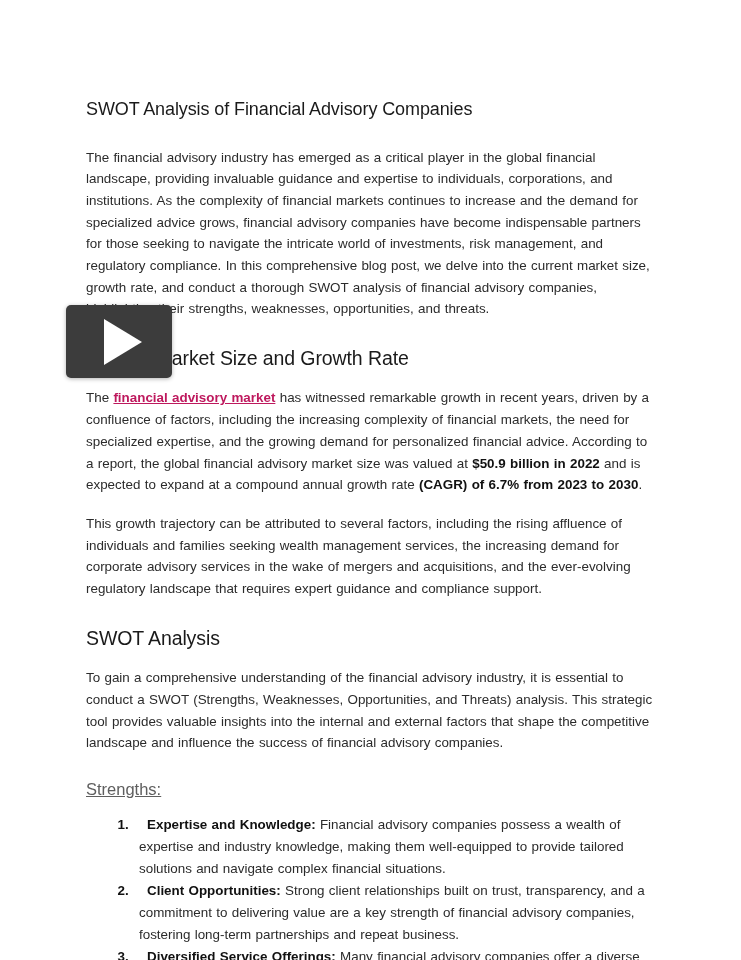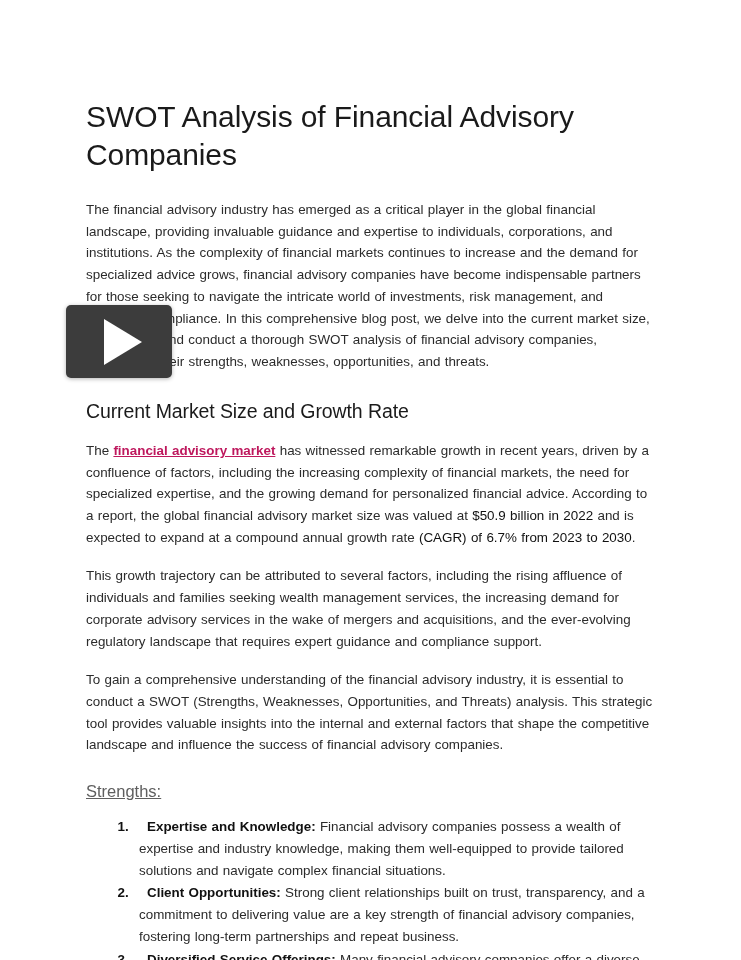--- a/index.html
+++ b/index.html
@@ -28,21 +28,21 @@
   }
 
   .content {
     position: absolute;
     left: 86px;
     top: 98px;
     width: 570px;
   }
 
   .doc-title {
-    font-size: 30px;
+    font-size: 18px;
     font-weight: 400;
     color: #1a1a1a;
     line-height: 1.25;
     margin: 0 0 26px 0;
     letter-spacing: -0.1px;
   }
 
   .section-heading {
     font-size: 19.5px;
     font-weight: 400;
@@ -65,21 +65,21 @@
     font-size: 13.4px;
     line-height: 1.62;
     color: #2b2b2b;
     margin: 0 0 17px 0;
     text-align: left;
     word-spacing: 0.6px;
   }
 
   p.body-text:last-child { margin-bottom: 0; }
 
-  .bold { font-weight: 400; color: #111111; }
+  .bold { font-weight: 700; color: #111111; }
 
   a.inline-link {
     color: #be185d;
     font-weight: 700;
     text-decoration: underline;
     text-underline-offset: 1px;
   }
 
   ol.numbered-list {
     margin: 6px 0 0 0;
@@ -141,20 +141,21 @@
     <h1 class="doc-title">SWOT Analysis of Financial Advisory Companies</h1>
 
     <p class="body-text">The financial advisory industry has emerged as a critical player in the global financial landscape, providing invaluable guidance and expertise to individuals, corporations, and institutions. As the complexity of financial markets continues to increase and the demand for specialized advice grows, financial advisory companies have become indispensable partners for those seeking to navigate the intricate world of investments, risk management, and regulatory compliance. In this comprehensive blog post, we delve into the current market size, growth rate, and conduct a thorough SWOT analysis of financial advisory companies, highlighting their strengths, weaknesses, opportunities, and threats.</p>
 
     <h2 class="section-heading">Current Market Size and Growth Rate</h2>
 
     <p class="body-text"><span>The </span><a class="inline-link" href="#">financial advisory market</a><span> has witnessed remarkable growth in recent years, driven by a confluence of factors, including the increasing complexity of financial markets, the need for specialized expertise, and the growing demand for personalized financial advice. According to a report, the global financial advisory market size was valued at </span><span class="bold">$50.9 billion in 2022</span><span> and is expected to expand at a compound annual growth rate </span><span class="bold">(CAGR) of 6.7% from 2023 to 2030</span><span>.</span></p>
 
     <p class="body-text">This growth trajectory can be attributed to several factors, including the rising affluence of individuals and families seeking wealth management services, the increasing demand for corporate advisory services in the wake of mergers and acquisitions, and the ever-evolving regulatory landscape that requires expert guidance and compliance support.</p>
 
+    <h2 class="section-heading">SWOT Analysis</h2>
 
     <p class="body-text">To gain a comprehensive understanding of the financial advisory industry, it is essential to conduct a SWOT (Strengths, Weaknesses, Opportunities, and Threats) analysis. This strategic tool provides valuable insights into the internal and external factors that shape the competitive landscape and influence the success of financial advisory companies.</p>
 
     <h3 class="sub-heading">Strengths:</h3>
 
     <ol class="numbered-list">
       <li><span class="li-lead">Expertise and Knowledge:</span><span> Financial advisory companies possess a wealth of expertise and industry knowledge, making them well-equipped to provide tailored solutions and navigate complex financial situations.</span></li>
       <li><span class="li-lead">Client Opportunities:</span><span> Strong client relationships built on trust, transparency, and a commitment to delivering value are a key strength of financial advisory companies, fostering long-term partnerships and repeat business.</span></li>
       <li><span class="li-lead">Diversified Service Offerings:</span><span> Many financial advisory companies offer a diverse range of services, including wealth management, investment advisory, corporate finance, and regulatory compliance, allowing them to cater to a broad client base.</span></li>
     </ol>

